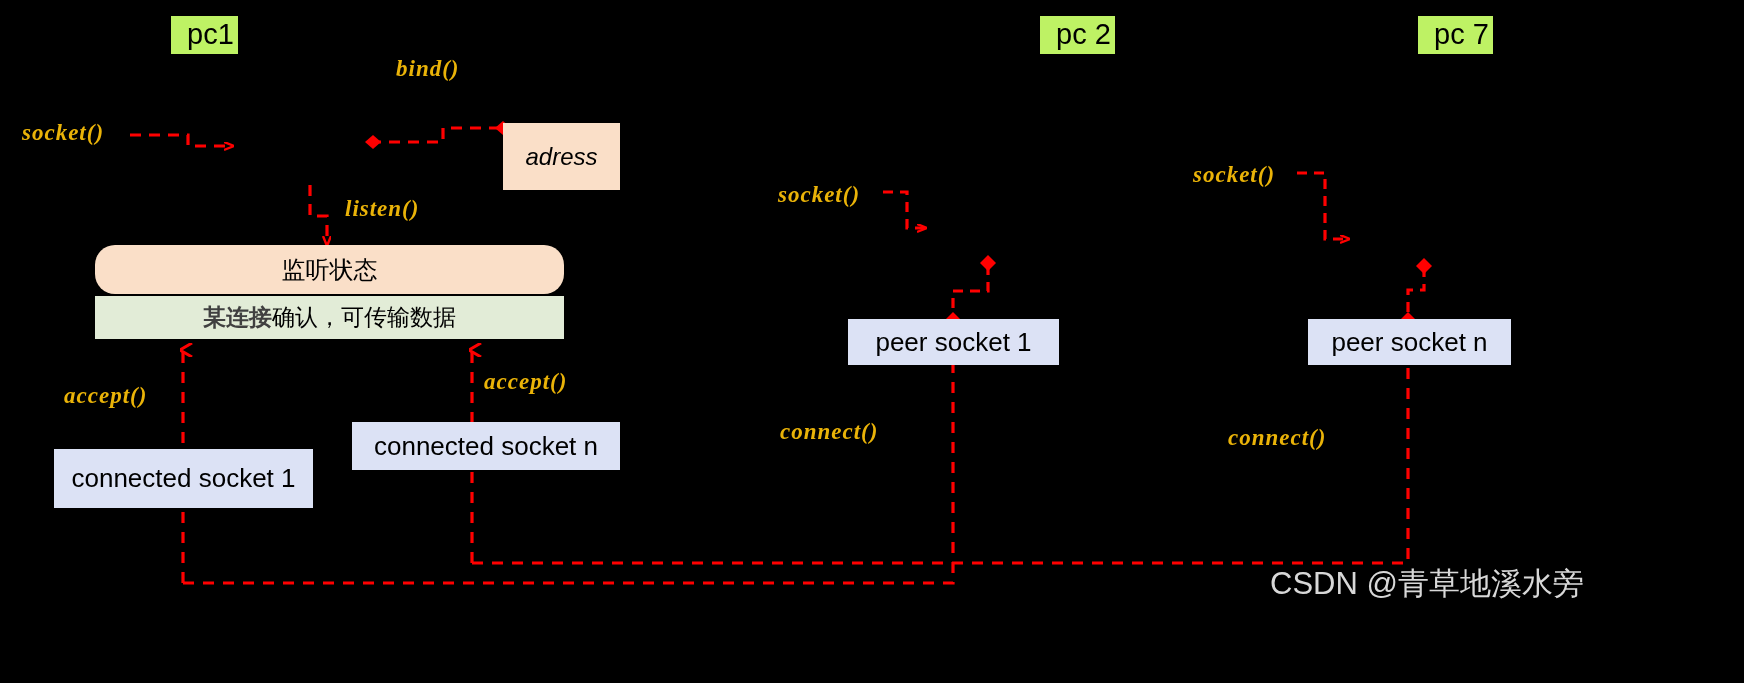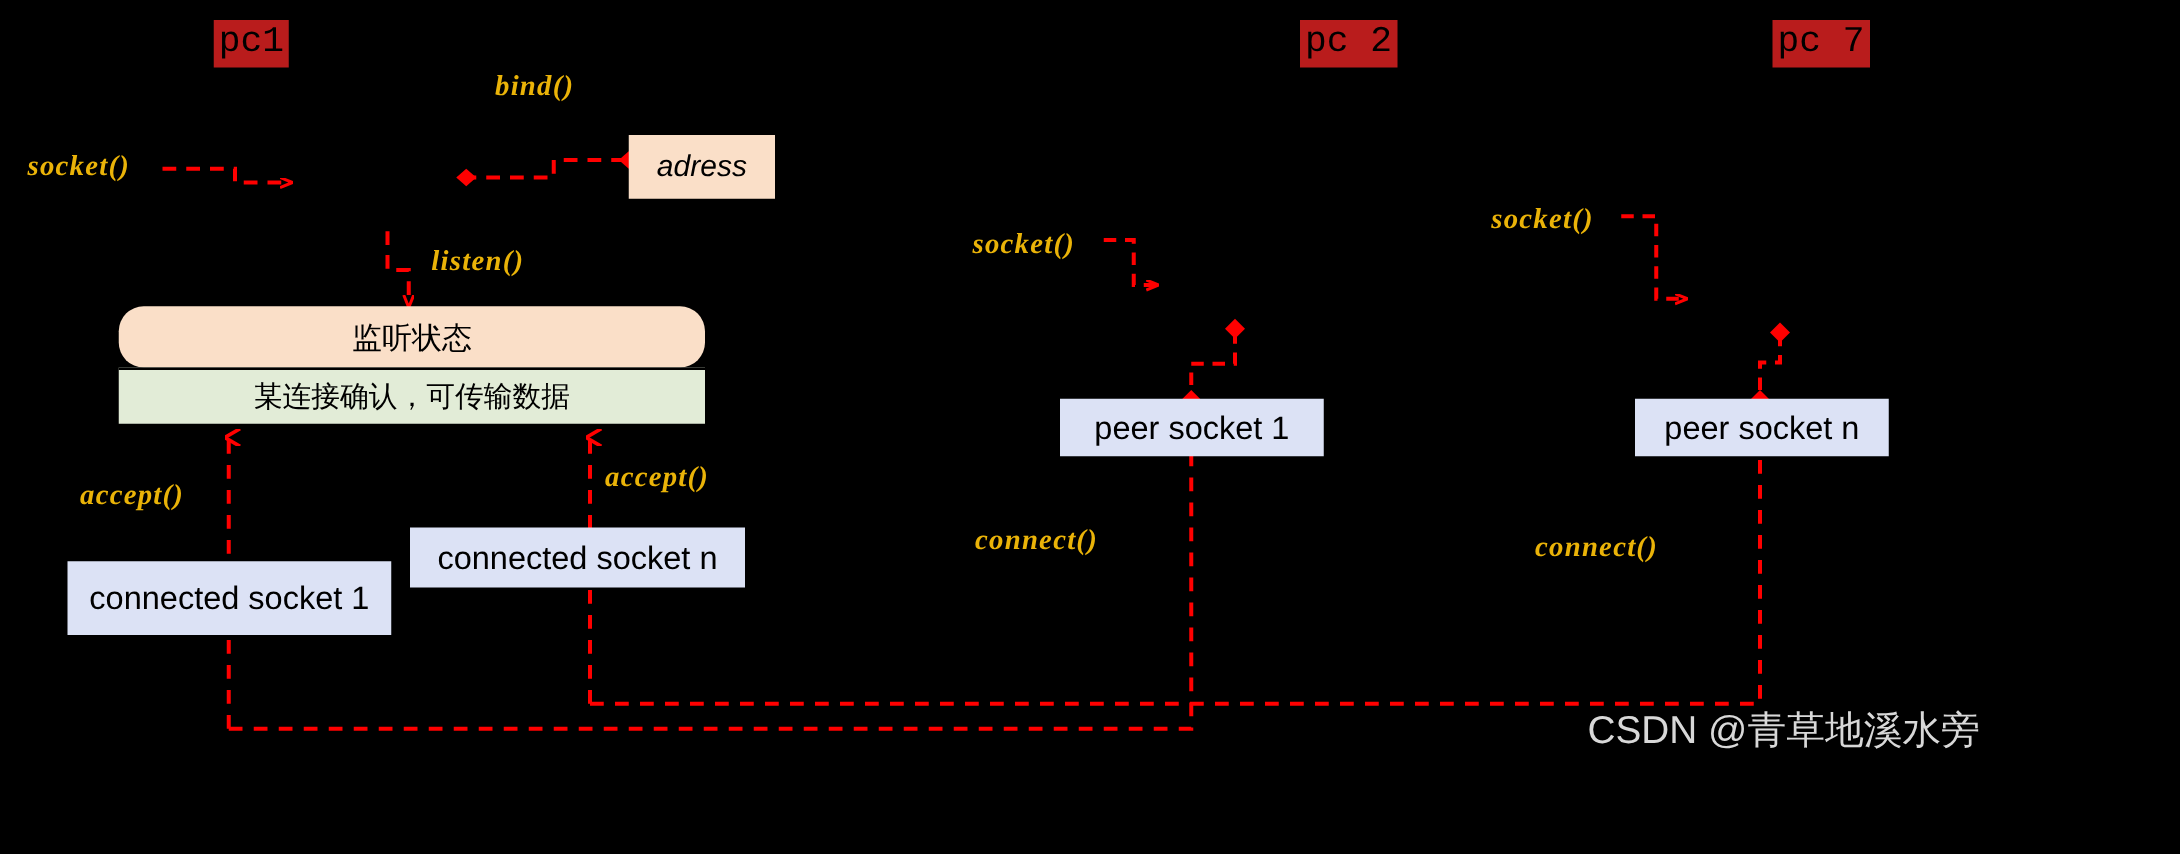--- a/index.html
+++ b/index.html
@@ -19,26 +19,26 @@
     position: absolute;
     left: 0; top: 0;
     width: 1744px;
     height: 683px;
     pointer-events: none;
   }
 
   
   .pc-tag {
     position: absolute;
-    background: #b91c1c;
+    background: #bef264;
     color: #000000;
-    font-family: Liberation Mono, monospace;
+    font-family: Liberation Sans, sans-serif;
     font-size: 29px;
     line-height: 34px;
-    padding: 1px 4px 3px 4px;
+    padding: 1px 4px 3px 16px;
     white-space: nowrap;
   }
 
   
   .call-label {
     position: absolute;
     color: #eab308;
     font-family: "Liberation Serif", serif;
     font-style: italic;
     font-weight: bold;
@@ -71,22 +71,22 @@
   .box-green {
     background: #e2ecd7;
     font-size: 23px;
     border-top: 2px solid #000000;
   }
   .box-blue {
     background: #dce2f5;
     font-size: 26px;
   }
   .hl-red {
-    color: #000000;
-    font-weight: normal;
+    color: #404040;
+    font-weight: bold;
   }
 
   
   .watermark {
     position: absolute;
     color: #d8d8d8;
     font-family: "Liberation Sans", sans-serif;
     font-size: 31px;
     white-space: nowrap;
   }
@@ -164,32 +164,32 @@
   <div class="call-label" style="left:22px; top:120px;">socket()</div>
   <div class="call-label" style="left:396px; top:56px;">bind()</div>
   <div class="call-label" style="left:345px; top:196px;">listen()</div>
   <div class="call-label" style="left:64px; top:383px;">accept()</div>
   <div class="call-label" style="left:484px; top:369px;">accept()</div>
   <div class="call-label" style="left:778px; top:182px;">socket()</div>
   <div class="call-label" style="left:780px; top:419px;">connect()</div>
   <div class="call-label" style="left:1193px; top:162px;">socket()</div>
   <div class="call-label" style="left:1228px; top:425px;">connect()</div>
 
-  <div class="box box-peach-italic" style="left:503px; top:108px; width:117px; height:51px;">adress</div>
+  <div class="box box-peach-italic" style="left:503px; top:123px; width:117px; height:67px;">adress</div>
 
   <div class="box box-peach" style="left:95px; top:245px; width:469px; height:49px;">监听状态</div>
 
   <div class="box box-green" style="left:95px; top:294px; width:469px; height:45px;">
     <span class="hl-red">某连接</span>
       <span>确认，可传输数据</span>
   </div>
 
   <div class="box box-blue" style="left:54px; top:449px; width:259px; height:59px;">connected socket 1</div>
 
-  <div class="box box-blue" style="left:328px; top:422px; width:268px; height:48px;">connected socket n</div>
+  <div class="box box-blue" style="left:352px; top:422px; width:268px; height:48px;">connected socket n</div>
 
   <div class="box box-blue" style="left:848px; top:319px; width:211px; height:46px;">peer socket 1</div>
 
   <div class="box box-blue" style="left:1308px; top:319px; width:203px; height:46px;">peer socket n</div>
 
   <div class="watermark" style="left:1270px; top:563px;">CSDN @青草地溪水旁</div>
 
 </div>
 
 </body></html>

